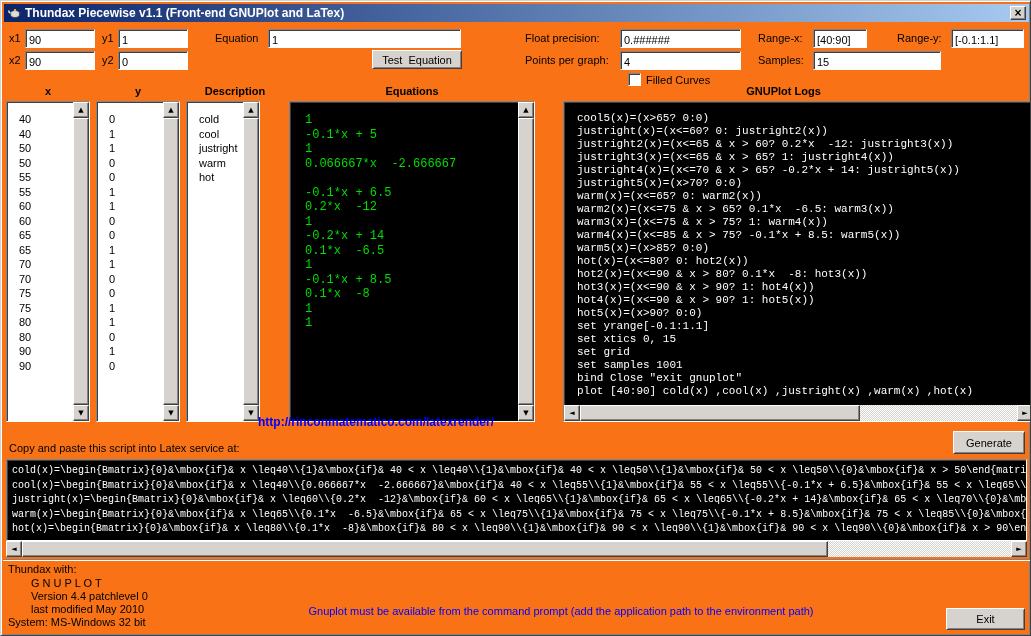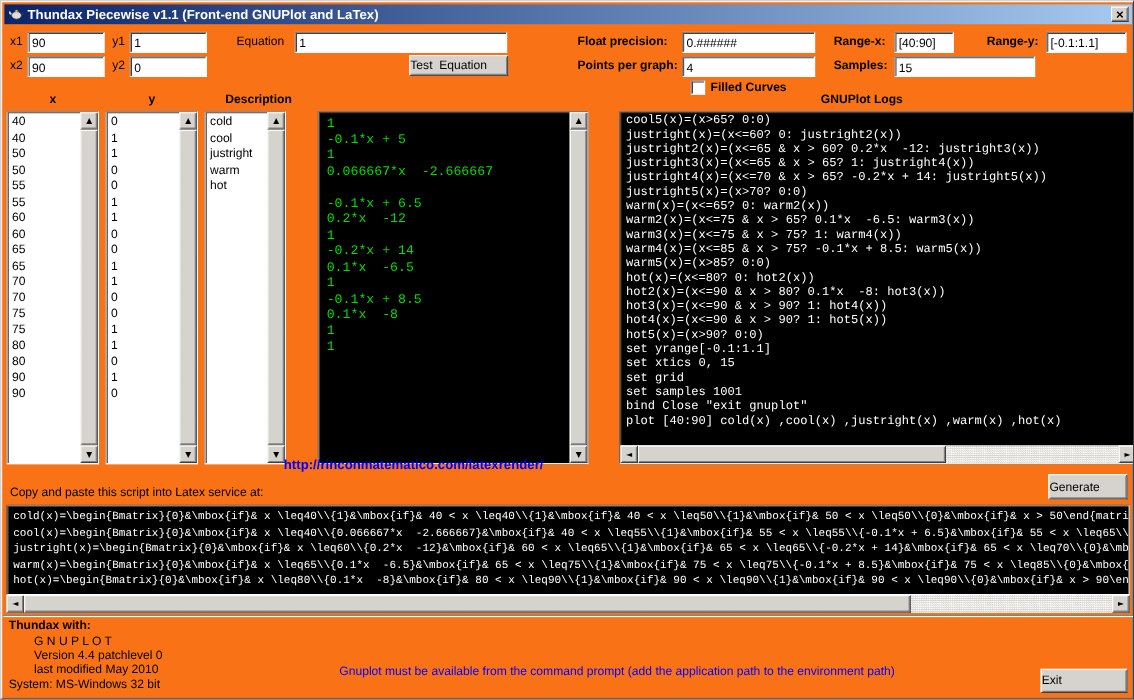--- a/index.html
+++ b/index.html
@@ -2,29 +2,29 @@
 <html><head>
 <meta charset="utf-8">
 <style>
   html,body{margin:0;padding:0}
   body{width:1031px;height:636px;overflow:hidden;background:#d6d3ce;font-family:"Liberation Sans",sans-serif;font-size:11px;color:#000}
   .window{position:relative;width:1031px;height:636px;background:#f97316;box-sizing:border-box;border:1px solid;border-color:#d6d3ce #404040 #404040 #d6d3ce;box-shadow:inset 1px 1px 0 #ffffff,inset -1px -1px 0 #848284;overflow:hidden}
   .titlebar{position:absolute;left:3px;top:3px;width:1025px;height:18px;background:linear-gradient(to right,#0a246a,#a6caf0);display:flex;align-items:center;gap:4px;padding:0 3px;box-sizing:border-box}
   .titlebar .title{color:#fff;font-weight:bold;font-size:12px;white-space:nowrap;flex:1}
   .close-btn{width:16px;height:14px;background:#d6d3ce;border:1px solid;border-color:#fff #404040 #404040 #fff;box-shadow:inset -1px -1px 0 #848284;font:bold 12px/11px "Liberation Sans",sans-serif;text-align:center;box-sizing:border-box;padding:0;cursor:default}
   .lbl{position:absolute;white-space:nowrap}
-  .b{font-weight:bold}
+  .b{font-weight:normal}
   .field{position:absolute;height:19px;box-sizing:border-box;background:#fff;border:1px solid;border-color:#848284 #fff #fff #848284;box-shadow:inset 1px 1px 0 #404040;font:11px "Liberation Sans",sans-serif;padding:2px 3px 0 3px;outline:none}
-  .btn{position:absolute;box-sizing:border-box;background:#d6d3ce;border:1px solid;border-color:#fff #404040 #404040 #fff;box-shadow:inset 1px 1px 0 #d6d3ce,inset -1px -1px 0 #848284;font:11px "Liberation Sans",sans-serif;white-space:pre;text-align:left;cursor:default;padding:0}
+  .btn{position:absolute;box-sizing:border-box;background:#d6d3ce;border:1px solid;border-color:#fff #404040 #404040 #fff;box-shadow:inset 1px 1px 0 #d6d3ce,inset -1px -1px 0 #848284;font:11px "Liberation Sans",sans-serif;white-space:pre;text-align:center;cursor:default;padding:0}
   .checkbox{position:absolute;width:13px;height:13px;box-sizing:border-box;background:#fff;border:1px solid;border-color:#848284 #fff #fff #848284;box-shadow:inset 1px 1px 0 #404040}
   .header{position:absolute;top:84px;font-weight:bold;text-align:center}
   .panel{position:absolute;top:100px;height:321px;box-sizing:border-box;border:1px solid;border-color:#848284 #fff #fff #848284;box-shadow:inset 1px 1px 0 #404040;overflow:hidden}
   .white{background:#fff}
   .black{background:#000}
-  .panel pre{margin:0;white-space:pre;overflow:hidden}
+  .panel pre{margin:8px;white-space:pre;overflow:hidden}
   .list-text{font:11px "Liberation Sans",sans-serif;line-height:14.5px;padding:2px 0 0 4px;color:#000}
   .eq-text{font:12px "Liberation Mono",monospace;line-height:14.5px;padding:3px 0 0 7px;color:#00dd00}
   .log-text{font:11px "Liberation Mono",monospace;line-height:13px;padding:2px 0 0 5px;color:#fff;width:469px;height:303px}
   .latex-box{position:absolute;left:5px;top:458px;width:1021px;height:82px;box-sizing:border-box;background:#000;border:1px solid;border-color:#848284 #fff #fff #848284;box-shadow:inset 1px 1px 0 #404040;overflow:hidden}
   .latex-text{margin:0;font:10px "Liberation Mono",monospace;line-height:14.5px;padding:4px 0 0 5px;color:#fff;white-space:pre;overflow:hidden}
   .vscroll{position:absolute;top:0;right:0;bottom:0;width:16px;background:#fff;background-image:conic-gradient(#ffffff 0 25%,#d6d3ce 0 50%,#ffffff 0 75%,#d6d3ce 0);background-size:2px 2px}
   .hscroll{position:absolute;height:16px;background:#fff;background-image:conic-gradient(#ffffff 0 25%,#d6d3ce 0 50%,#ffffff 0 75%,#d6d3ce 0);background-size:2px 2px}
   .sb{position:absolute;width:16px;height:16px;box-sizing:border-box;background:#d6d3ce;border:1px solid;border-color:#fff #404040 #404040 #fff;box-shadow:inset -1px -1px 0 #848284;display:flex;align-items:center;justify-content:center;font-size:7px;color:#000;font-family:"DejaVu Sans",sans-serif}
   .sb.up{top:0;left:0}.sb.down{bottom:0;left:0}.sb.lt{left:0;top:0}.sb.rt{right:0;top:0}
   .thumb-v{position:absolute;left:0;top:16px;bottom:16px;width:16px;box-sizing:border-box;background:#d6d3ce;border:1px solid;border-color:#fff #404040 #404040 #fff;box-shadow:inset -1px -1px 0 #848284}
@@ -72,20 +72,21 @@
   <input class="field" style="left: 619px; top: 50px; width: 121px;" value="4">
   <span class="lbl b" style="left:757px;top:53px">Samples:</span>
   <input class="field" style="left: 812px; top: 50px; width: 128px;" value="15">
 
   <span class="checkbox" style="left:627px;top:72px"></span>
   <span class="lbl b" style="left:645px;top:73px">Filled Curves</span>
 
   <span class="header" style="left:5px;width:84px">x</span>
   <span class="header" style="left:95px;width:84px">y</span>
   <span class="header" style="left:185px;width:98px">Description</span>
+  <span class="header" style="left:288px;width:246px">Equations</span>
   <span class="header" style="left:539px;width:487px">GNUPlot Logs</span>
 
   <div class="panel white" style="left:5px;width:84px">
     <pre class="list-text">40
 40
 50
 50
 55
 55
 60

